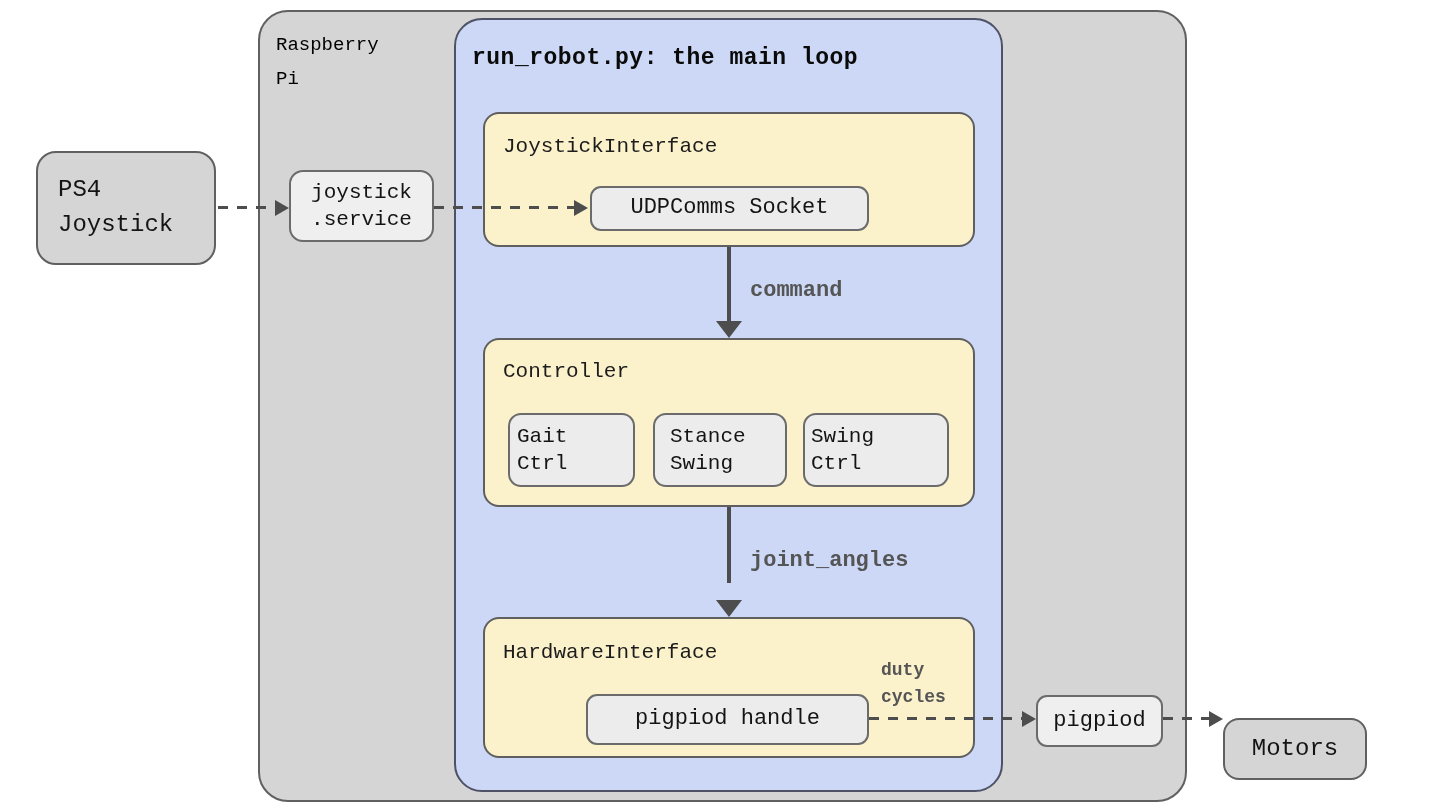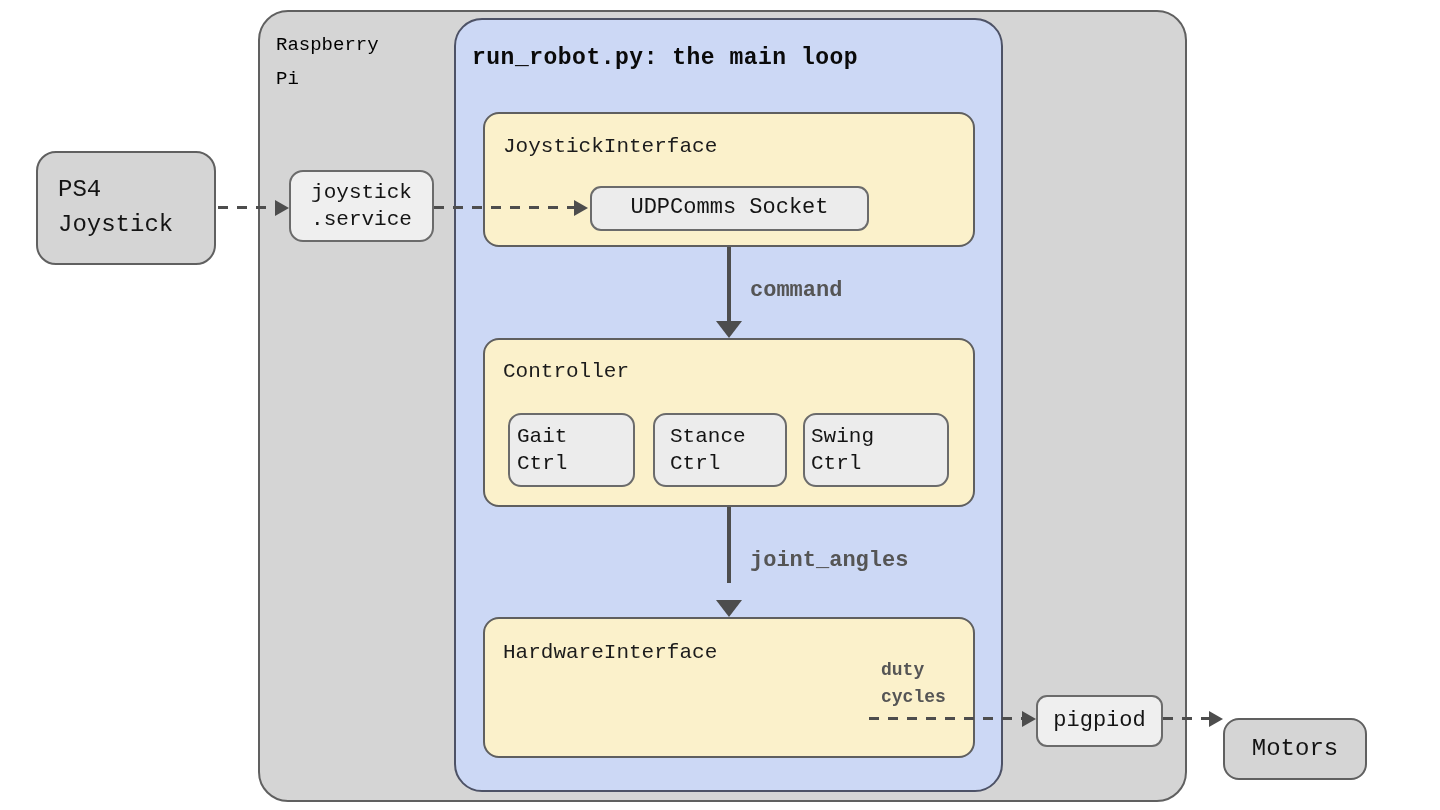--- a/index.html
+++ b/index.html
@@ -56,26 +56,27 @@
 
   <div class="box module" style="left:483px;top:112px;width:492px;height:135px;"></div>
   <div class="mod-title" style="left:503px;top:135px;">JoystickInterface</div>
   <div class="chip" style="left:590px;top:186px;width:279px;height:45px;font-size:22px;">UDPComms Socket</div>
 
   <div class="box module" style="left:483px;top:338px;width:492px;height:169px;"></div>
   <div class="mod-title" style="left:503px;top:360px;">Controller</div>
   <div class="chip left" style="left:508px;top:413px;width:127px;height:74px;padding-left:7px;border-radius:13px;">Gait
 Ctrl</div>
   <div class="chip left" style="left:653px;top:413px;width:134px;height:74px;padding-left:15px;border-radius:13px;">Stance
-Ctrl</div>
+Swing</div>
   <div class="chip left" style="left:803px;top:413px;width:146px;height:74px;padding-left:6px;border-radius:13px;">Swing
 Ctrl</div>
 
   <div class="box module" style="left:483px;top:617px;width:492px;height:141px;"></div>
   <div class="mod-title" style="left:503px;top:641px;">HardwareInterface</div>
+  <div class="chip" style="left:586px;top:694px;width:283px;height:51px;font-size:22px;">pigpiod handle</div>
   <div class="flow-label" style="left:881px;top:657px;font-size:18px;line-height:27px;">duty
 cycles</div>
 
   <div class="gray-node" style="left:36px;top:151px;width:180px;height:114px;border-radius:20px;padding-left:20px;">PS4
 Joystick</div>
   <div class="chip" style="left:289px;top:170px;width:145px;height:72px;border-radius:14px;background:#efefef;">joystick
 .service</div>
   <div class="chip" style="left:1036px;top:695px;width:127px;height:52px;font-size:22px;background:#efefef;">pigpiod</div>
   <div class="gray-node" style="left:1223px;top:682px;width:144px;height:62px;border-radius:16px;justify-content:center;margin-top:36px;">Motors</div>
 

